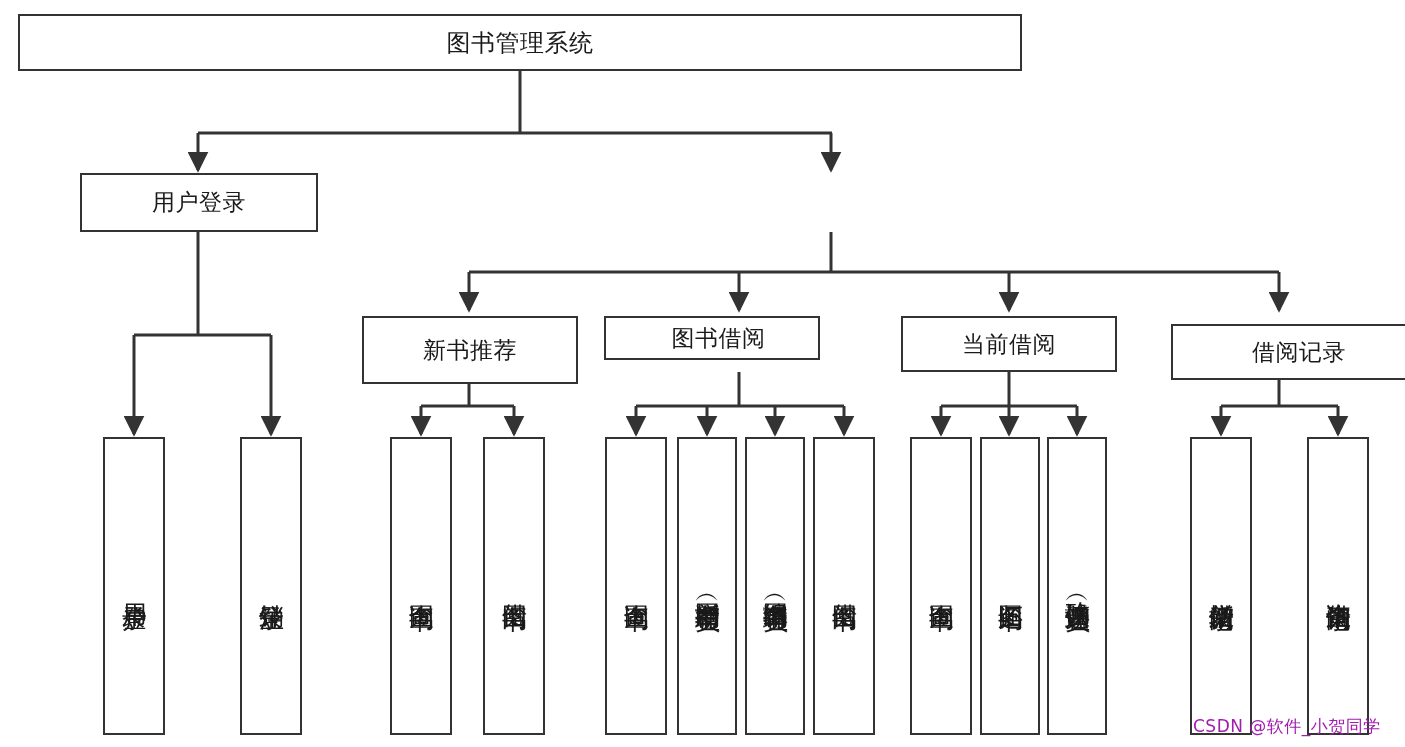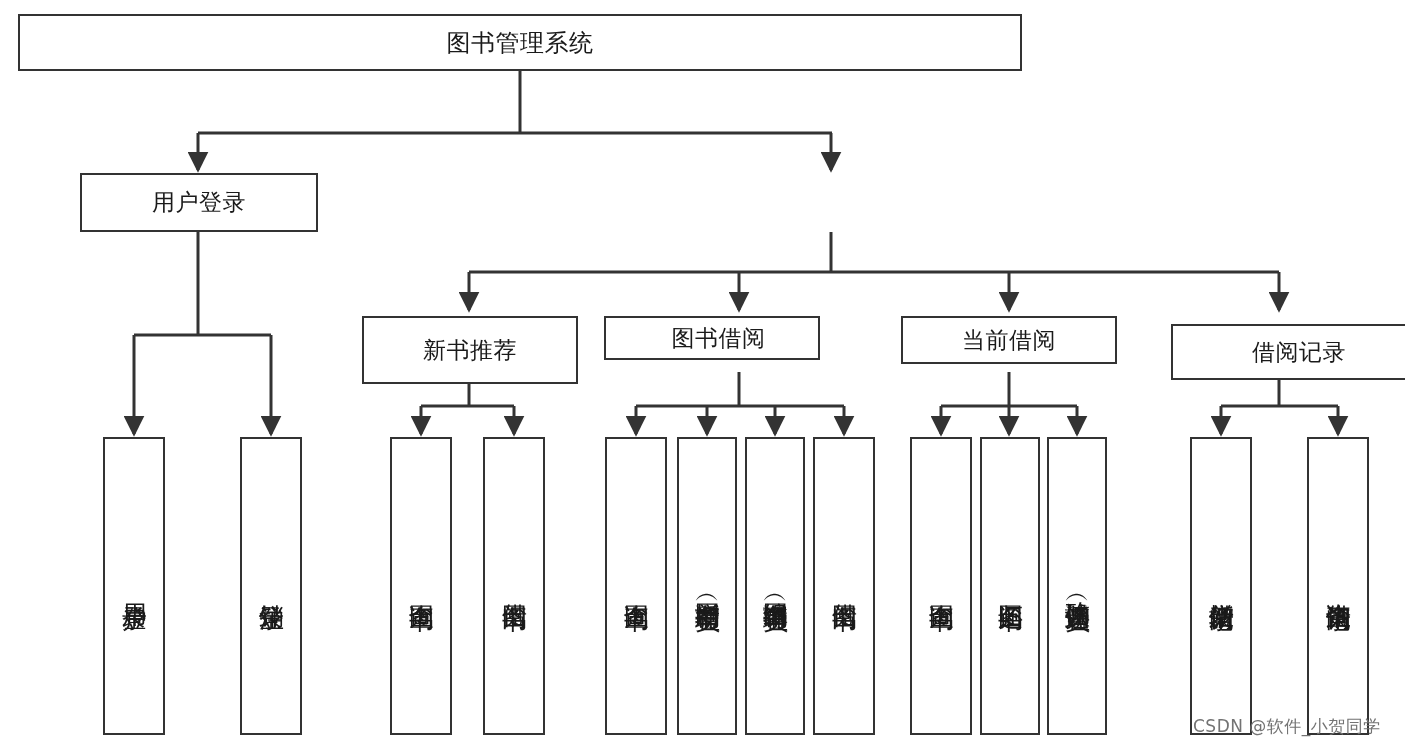--- a/index.html
+++ b/index.html
@@ -52,21 +52,21 @@
     display: block;
     text-align: center;
     white-space: nowrap;
   }
   #title-node {
     font-size: 24px;
   }
   .watermark {
     position: absolute;
     font-size: 17px;
-    color: #737373;
+    color: #a21caf;
     white-space: nowrap;
     letter-spacing: 0.5px;
   }
 </style>
 </head>
 <body>
 
 <div id="canvas">
 
   <svg id="wires" viewBox="0 0 1405 747" xmlns="http://www.w3.org/2000/svg">
@@ -130,21 +130,21 @@
   <div class="node horiz" style="left:80px; top:173px; width:238px; height:59px;">
     <span class="label">用户登录</span>
   </div>
 
   <div class="node horiz" style="left:362px; top:316px; width:216px; height:68px;">
     <span class="label">新书推荐</span>
   </div>
   <div class="node horiz" style="left:604px; top:316px; width:216px; height:44px;padding-left:13px;">
     <span class="label">图书借阅</span>
   </div>
-  <div class="node horiz" style="left:901px; top:316px; width:216px; height:48px;align-items:center;">
+  <div class="node horiz" style="left:901px; top:316px; width:216px; height:56px;align-items:center;">
     <span class="label">当前借阅</span>
   </div>
   <div class="node horiz" style="left:1171px; top:316px; width:256px; height:56px;margin-top:8px;">
     <span class="label">借阅记录</span>
   </div>
 
   <div class="node vert" style="left:103px; top:437px; width:62px; height:298px;">
     <span class="label">用户登录</span>
   </div>
   <div class="node vert" style="left:240px; top:437px; width:62px; height:298px;">

